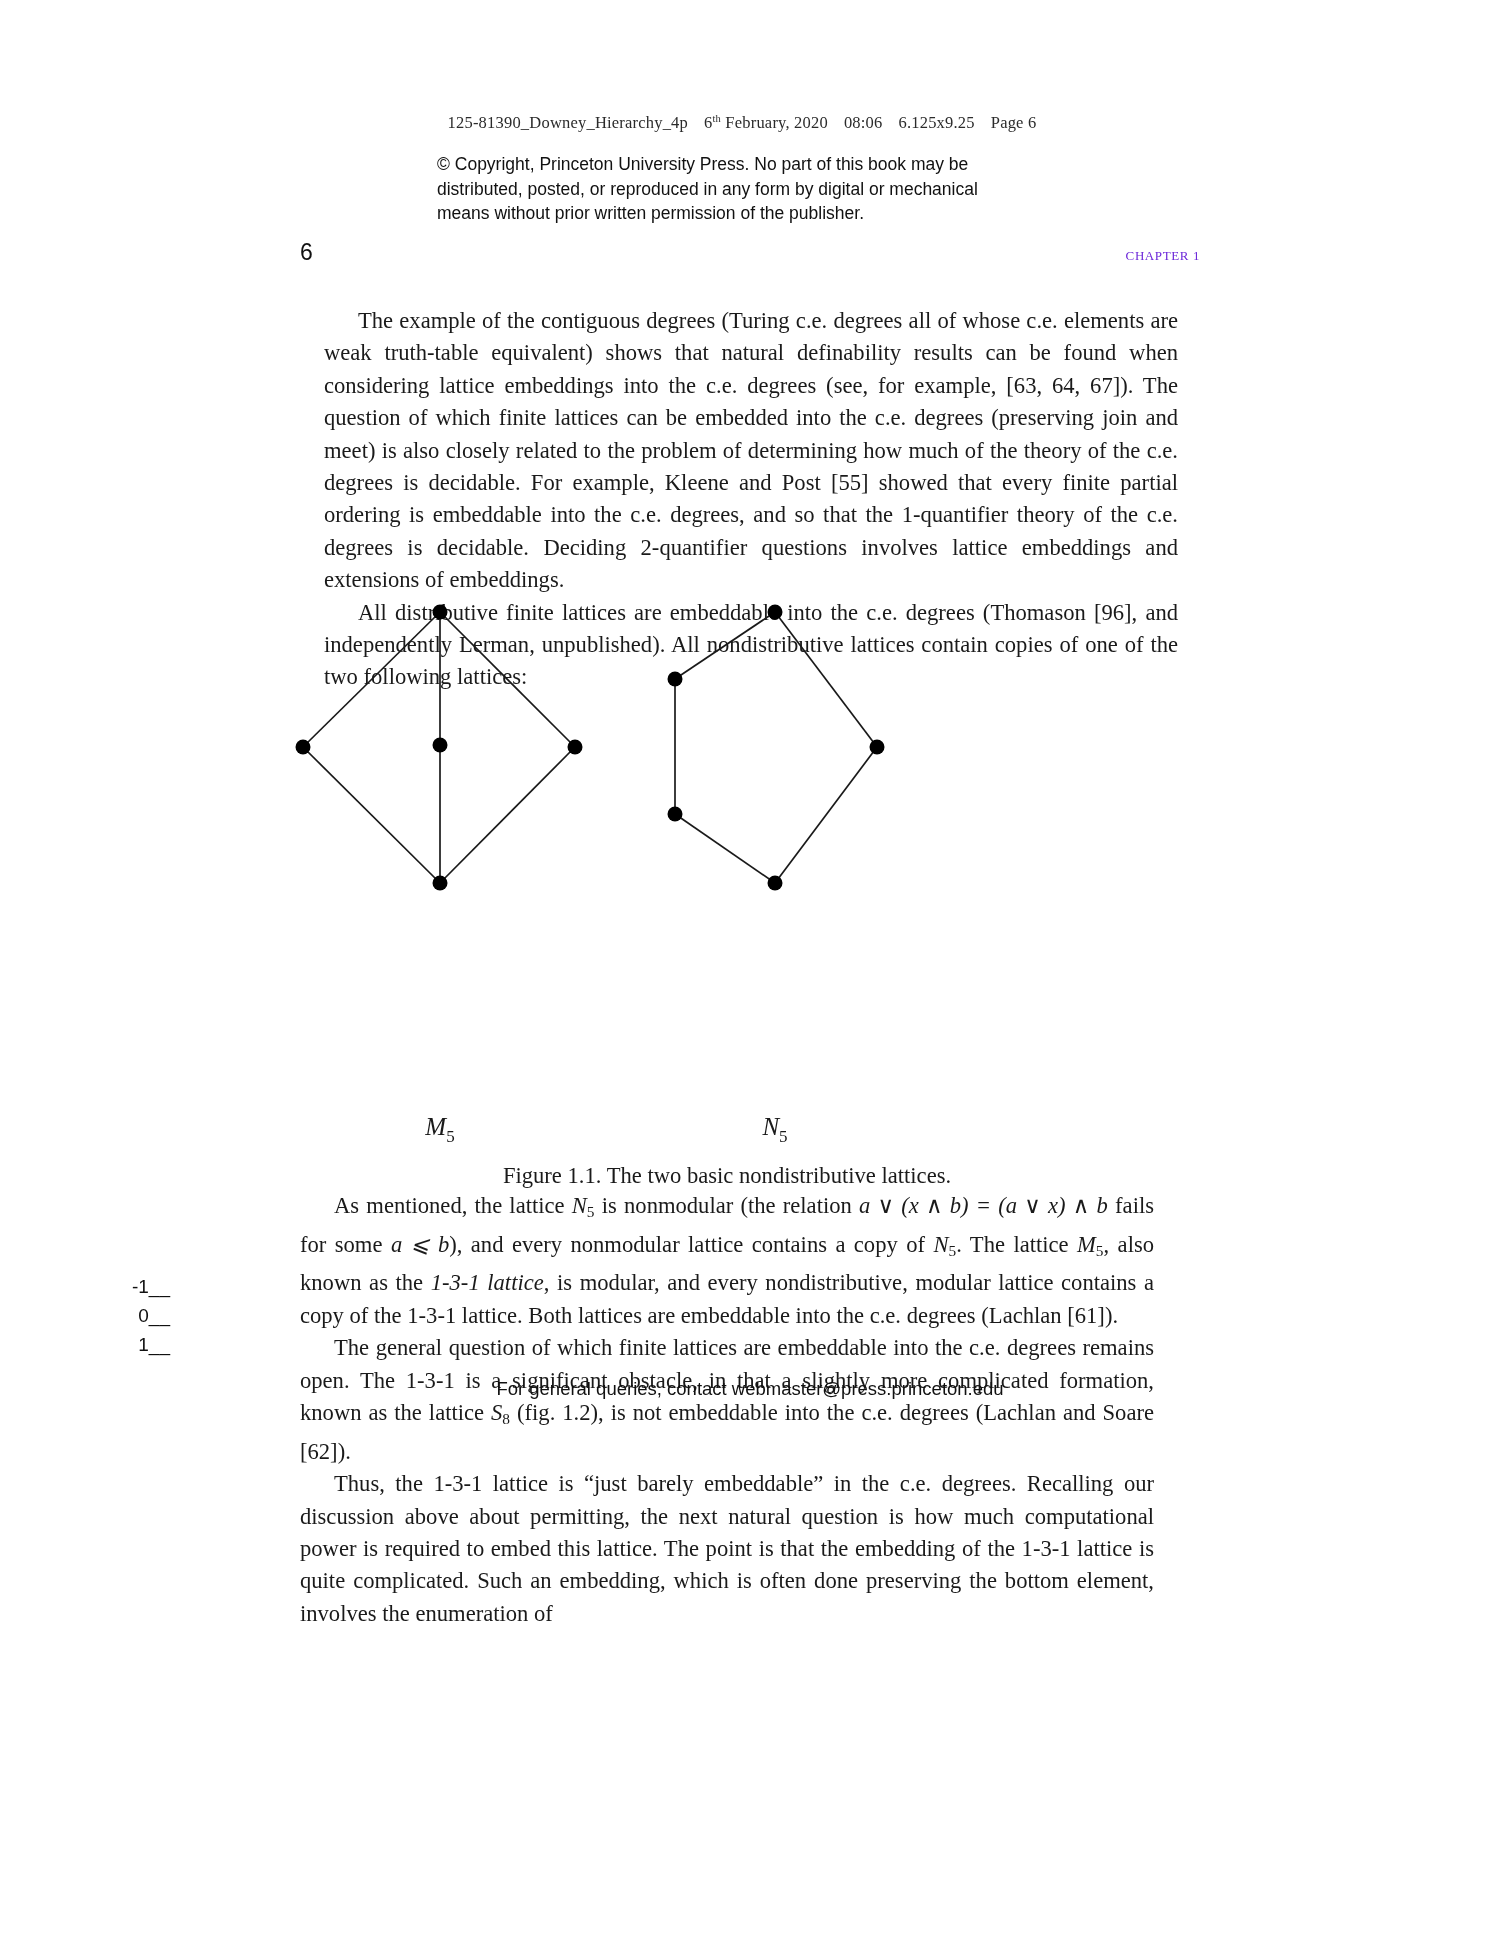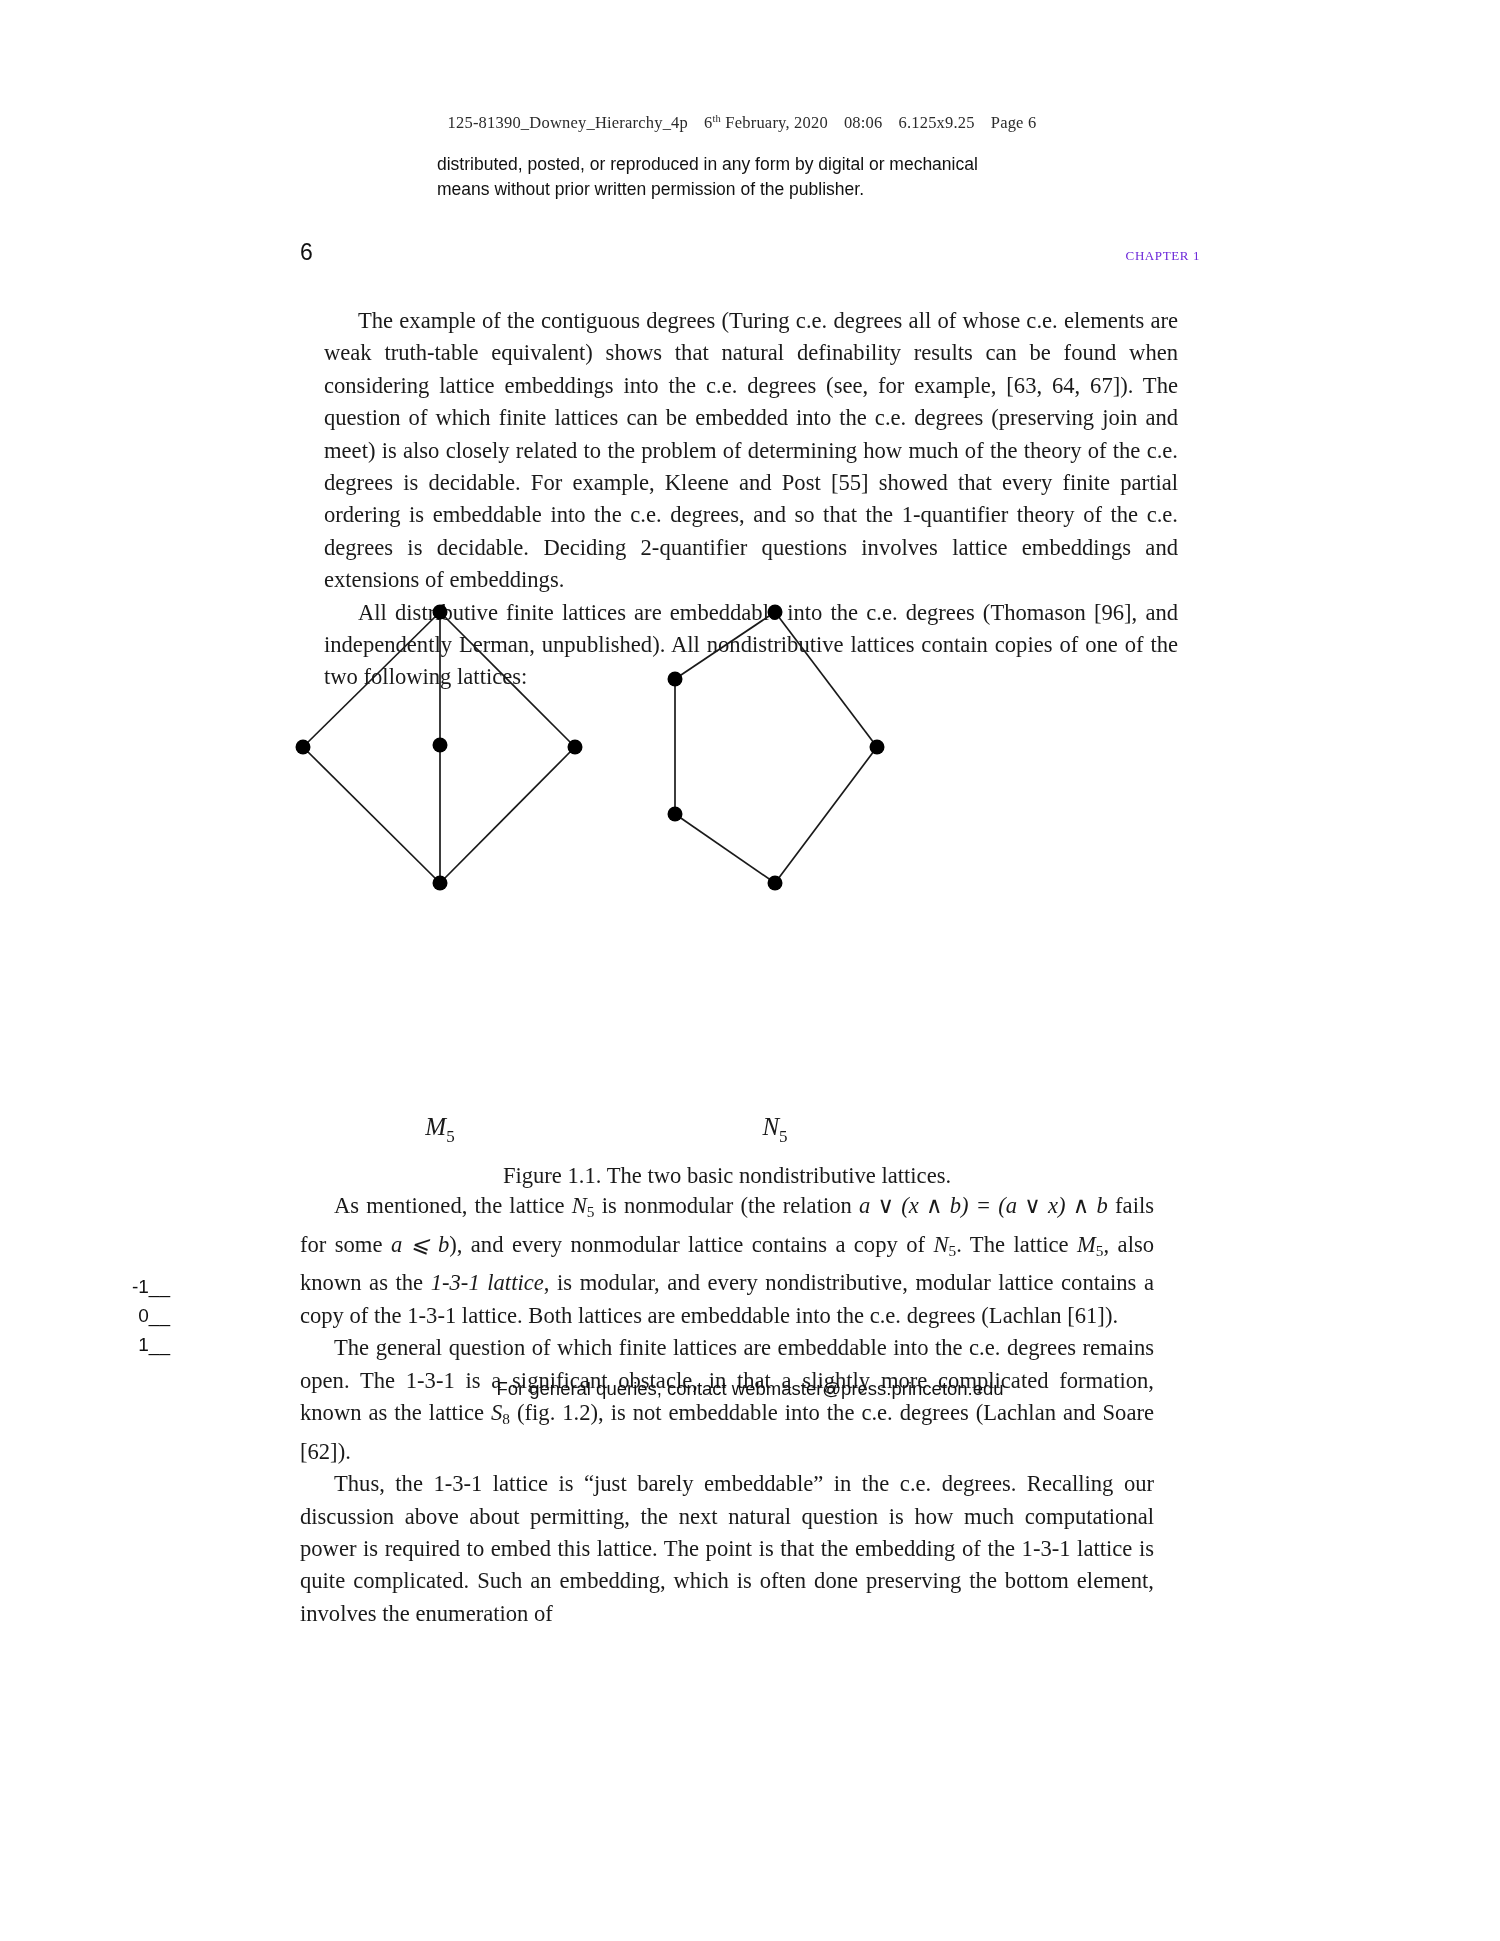--- a/index.html
+++ b/index.html
@@ -154,20 +154,21 @@
 </head>
 <body>
 
 <div class="page">
 
   <div class="print-header">
     <span class="seg">125-81390_Downey_Hierarchy_4p</span><span class="seg"><span>6</span><sup>th</sup> <span>February, 2020</span></span><span class="seg">08:06</span><span class="seg">6.125x9.25</span><span class="seg">Page 6</span>
   </div>
 
   <div class="copyright">
+    <div>© Copyright, Princeton University Press. No part of this book may be</div>
     <div>distributed, posted, or reproduced in any form by digital or mechanical</div>
     <div>means without prior written permission of the publisher.</div>
   </div>
 
   <div class="running-head">
     <span class="folio">6</span>
     <span class="chap-label">CHAPTER 1</span>
   </div>
 
   <div class="col" id="para-block-1">

